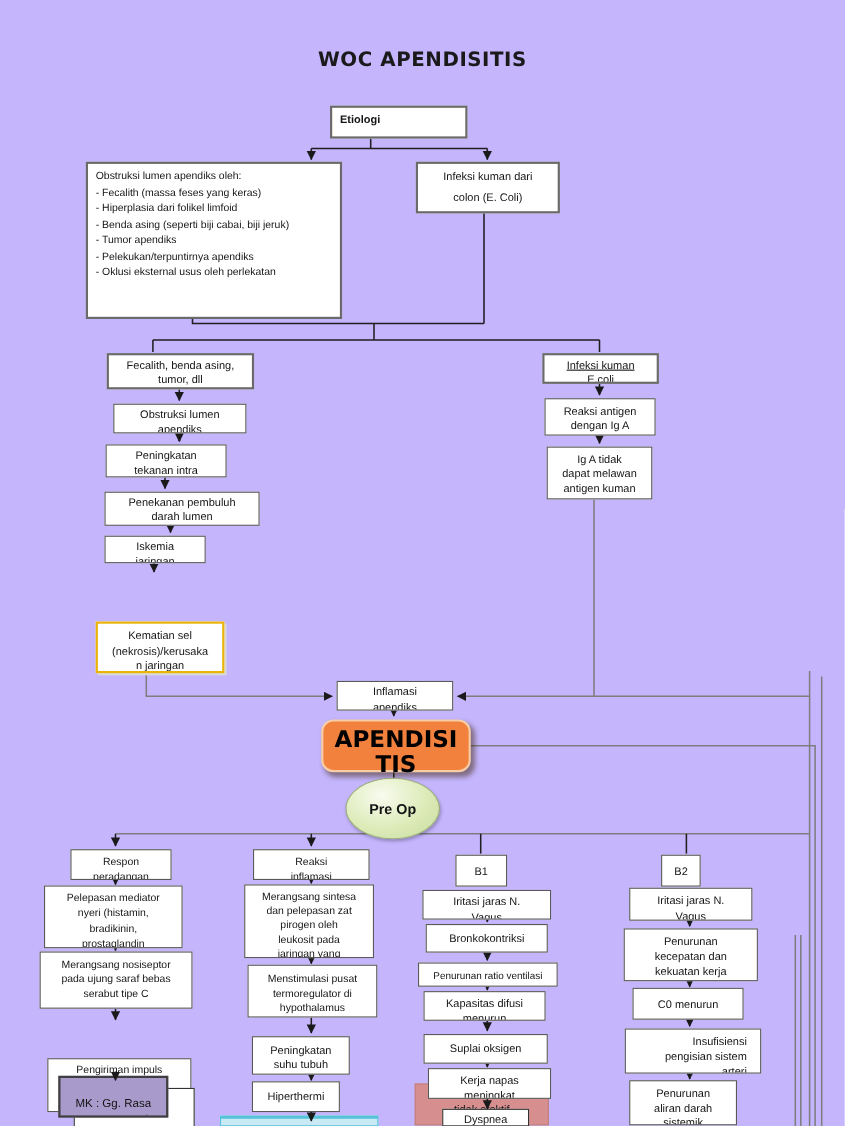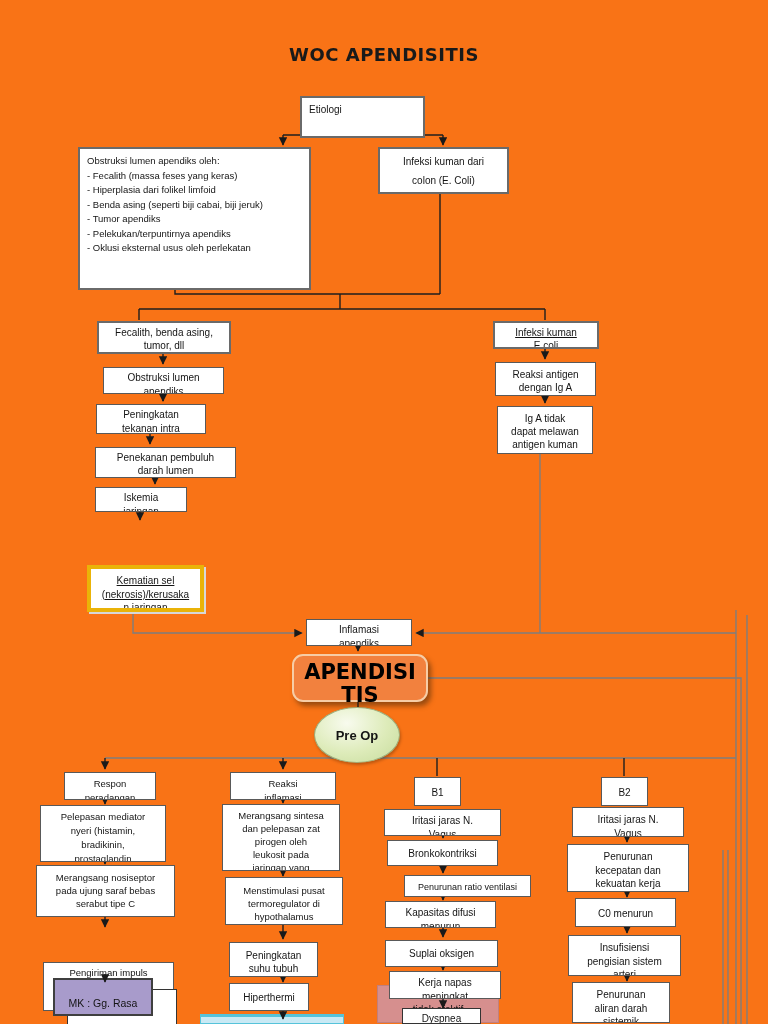--- a/index.html
+++ b/index.html
@@ -1,30 +1,30 @@
 <!DOCTYPE html>
 <html style="--orange: #F2813E; --purple: #A89BCB; --pink: #D68F8E; --teal: #C9E9F4; --tealBorder: #56C3DA; --ellipse: #DDEBB9;"><head>
 <meta charset="utf-8">
 <style>
   html,body{margin:0;padding:0;background:#fff;}
-  #page{position:relative;width:768px;height:1024px;background:#f97316;overflow:hidden;
+  #page{position:relative;width:768px;height:1024px;background:#c4b5fd;overflow:hidden;
         font-family:"Liberation Sans",sans-serif;}
   #title{position:absolute;top:44px;left:0;width:768px;text-align:center;
          font-family:"DejaVu Sans",sans-serif;font-weight:bold;font-size:18px;
          letter-spacing:.5px;color:#1a1a1a;}
   svg.layer{position:absolute;left:0;top:0;pointer-events:none;}
   #edges-under{z-index:1;}
   #edges-over{z-index:6;}
   .box{position:absolute;box-sizing:border-box;background:#fff;border:1px solid #595959;
        color:#141414;font-size:9.5px;line-height:13px;text-align:center;
        white-space:pre-line;overflow:hidden;padding:3px 1px;z-index:2;}
   .b2{border:2px solid #6a6a6a;}
-  .thick{border:4px solid #eab308;box-shadow:2px 2px 0 #d8d8d8;text-decoration:underline;}
+  .thick{border:2px solid #eab308;box-shadow:2px 2px 0 #d8d8d8;}
   .left{text-align:left;padding:5px 7px;}
-  .nowrap{white-space:pre;margin-left:24px;}
+  .nowrap{white-space:pre;}
   .orange{background:var(--orange);border:2px solid #f7cda6;border-radius:11px;
           overflow:visible;font-family:"DejaVu Sans",sans-serif;font-weight:bold;
           font-size:21px;line-height:23px;color:#000;
           box-shadow:3px 4px 5px rgba(60,35,10,.5);z-index:3;padding-top:5px;}
   .ellipse{border-radius:50%;border:1px solid #9cae7c;z-index:3;
            background:radial-gradient(ellipse at 38% 28%, #f8fbee 0%, var(--ellipse) 55%, #c6dc9c 100%);
            box-shadow:1px 2px 3px rgba(0,0,0,.25);
            display:flex;align-items:center;justify-content:center;
            font-weight:bold;font-size:13px;padding:0;}
   .purple{background:var(--purple);border:2px solid #3f3f3f;z-index:3;font-size:10.5px;line-height:15px;padding-top:16px;}
@@ -89,21 +89,21 @@
       <polyline points="627,837 627,842" fill="none" stroke="#1F1F1F" stroke-width="1.4" marker-end="url(#arrU)"></polyline>
       <polyline points="627,892 627,897" fill="none" stroke="#1F1F1F" stroke-width="1.4" marker-end="url(#arrU)"></polyline>
       <polyline points="627,927 627,933" fill="none" stroke="#1F1F1F" stroke-width="1.4" marker-end="url(#arrU)"></polyline>
       <polyline points="627,976 627,981" fill="none" stroke="#1F1F1F" stroke-width="1.4" marker-end="url(#arrU)"></polyline>
       <polyline points="736,610 736,1024" fill="none" stroke="#7E7E7E" stroke-width="1.4"></polyline>
       <polyline points="747,615 747,1024" fill="none" stroke="#7E7E7E" stroke-width="1.4"></polyline>
       <polyline points="723,850 723,1024" fill="none" stroke="#7E7E7E" stroke-width="1.4"></polyline>
       <polyline points="728,850 728,1024" fill="none" stroke="#7E7E7E" stroke-width="1.4"></polyline>
     </svg>
   <div id="canvas">
-      <div class="box b2 left" style="left: 300px; top: 96px; width: 125px; height: 42px; font-size: 10px;">Etiologi</div>
+      <div class="box b2 left" style="left: 300px; top: 96px; width: 125px; height: 30px; font-size: 10px; font-weight: bold;">Etiologi</div>
       <div class="box b2 left" style="left: 78px; top: 147px; width: 233px; height: 143px; font-size: 9.5px; line-height: 14.5px;">Obstruksi lumen apendiks oleh:
 - Fecalith (massa feses yang keras)
 - Hiperplasia dari folikel limfoid
 - Benda asing (seperti biji cabai, biji jeruk)
 - Tumor apendiks
 - Pelekukan/terpuntirnya apendiks
 - Oklusi eksternal usus oleh perlekatan</div>
       <div class="box b2" style="left: 378px; top: 147px; width: 131px; height: 47px; font-size: 10px; line-height: 19px;">Infeksi kuman dari
 colon (E. Coli)</div>
       <div class="box b2" style="left: 97px; top: 321px; width: 134px; height: 33px; font-size: 10px;">Fecalith, benda asing,
@@ -167,29 +167,29 @@
 Vagus</div>
       <div class="box" style="left: 387px; top: 840px; width: 111px; height: 26px; font-size: 10px; padding: 6px 1px;">Bronkokontriksi</div>
       <div class="box nowrap" style="left: 380px; top: 875px; width: 127px; height: 22px; font-size: 9px; padding: 5px 1px;">Penurunan ratio ventilasi</div>
       <div class="box" style="left: 385px; top: 901px; width: 111px; height: 27px; font-size: 10px; line-height: 14px; padding: 4px 1px;">Kapasitas difusi
 menurun</div>
       <div class="box" style="left: 385px; top: 940px; width: 113px; height: 27px; font-size: 10px; padding: 6px 1px;">Suplai oksigen</div>
       <div class="box pink" style="left: 377px; top: 985px; width: 122px; height: 38px;">tidak efektif</div>
       <div class="box ztop" style="left: 389px; top: 971px; width: 112px; height: 28px; font-size: 10px; line-height: 14px; padding: 4px 1px;">Kerja napas
 meningkat</div>
       <div class="box white ztop" style="left: 402px; top: 1008px; width: 79px; height: 16px; font-size: 10px; padding: 3px 1px;">Dyspnea</div>
-      <div class="box" style="left: 601px; top: 777px; width: 47px; height: 29px; font-size: 10px; padding: 8px 11px;">B2</div>
+      <div class="box" style="left: 601px; top: 777px; width: 36px; height: 29px; font-size: 10px; padding: 8px 11px;">B2</div>
       <div class="box" style="left: 572px; top: 807px; width: 112px; height: 30px; font-size: 10px; line-height: 14px; padding: 5px 1px;">Iritasi jaras N.
 Vagus</div>
       <div class="box" style="left: 567px; top: 844px; width: 122px; height: 48px; font-size: 10px; line-height: 13.5px; padding: 5px 1px;">Penurunan
 kecepatan dan
 kekuatan kerja
 jantung</div>
       <div class="box" style="left: 575px; top: 898px; width: 101px; height: 29px; font-size: 10px; padding: 8px 1px;">C0 menurun</div>
-      <div class="box" style="left: 568px; top: 935px; width: 113px; height: 41px; font-size: 10px; line-height: 13.5px; padding: 5px 12px;">Insufisiensi
+      <div class="box" style="left: 568px; top: 935px; width: 124px; height: 41px; font-size: 10px; line-height: 13.5px; padding: 5px 12px; text-align: right;">Insufisiensi
 pengisian sistem
 arteri</div>
       <div class="box" style="left: 572px; top: 982px; width: 98px; height: 41px; font-size: 10px; line-height: 13.5px; padding: 5px 1px;">Penurunan
 aliran darah
 sistemik</div>
     </div>
   <svg id="edges-over" class="layer" width="768" height="1024">
     <defs>
       <marker id="arrO" markerWidth="8" markerHeight="8" refX="5.5" refY="3" orient="auto">
         <path d="M0,0 L6,3 L0,6 z" fill="#1a1a1a"></path>

